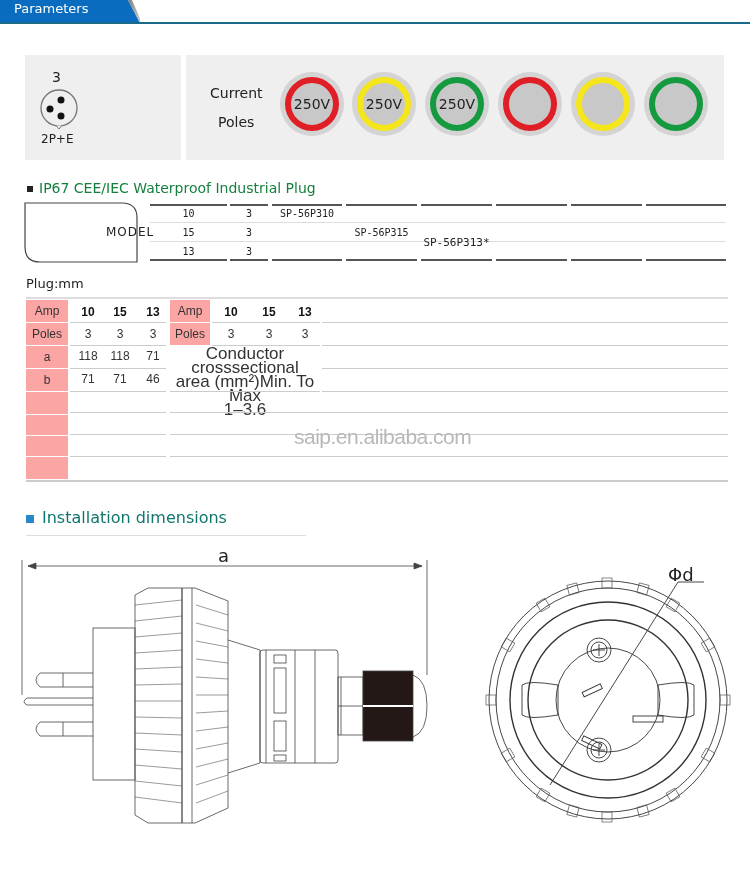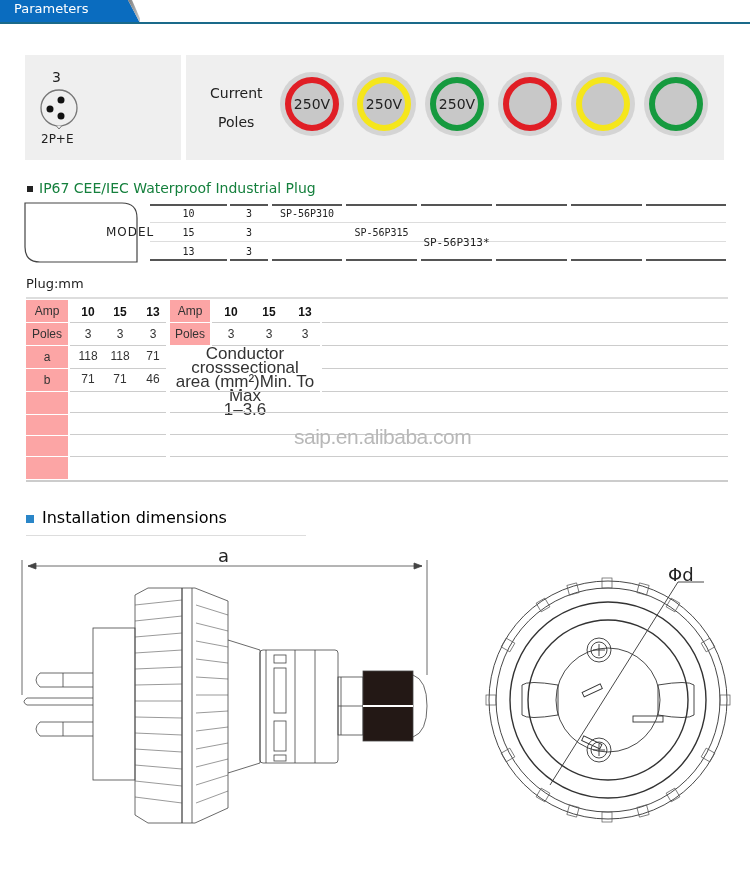--- a/index.html
+++ b/index.html
@@ -35,21 +35,21 @@
   .st-top { position:absolute; left:26px; top:297px; width:702px; height:2px; background:#ddd; }
   .st-bottom { position:absolute; left:26px; top:480px; width:702px; height:2px; background:#ccc; }
   .st-head { position:absolute; background:#fca5a5; font-size:12px; color:#333; display:flex; align-items:center; justify-content:center; }
   .st-cell { position:absolute; font-size:12px; color:#333; text-align:center; }
   .st-cell.b { font-weight:bold; color:#111; }
   .st-hl { position:absolute; height:1px; background:#ccc; }
   .cond { position:absolute; left:170px; top:347px; width:150px; font-size:17px; color:#333; text-align:center; line-height:14px; }
   .watermark { position:absolute; left:266px; top:425px; font-size:21px; color:#b8b8b8; letter-spacing:-0.5px;margin-left:28px; }
 
   
-  .inst-title { position:absolute; left:26px; top:508px; font-size:16px; color:#000000; font-family:"DejaVu Sans", sans-serif; }
+  .inst-title { position:absolute; left:26px; top:508px; font-size:16px; color:#0f766e; font-family:"DejaVu Sans", sans-serif; }
   .inst-title .sq { display:inline-block; width:8px; height:8px; background:#2a86c8; margin-right:8px; vertical-align:middle; }
   .inst-line { position:absolute; left:26px; top:535px; width:280px; height:1px; background:#ddd; }
   .dim-a { position:absolute; left:218px; top:545px; font-size:18px; font-family:"DejaVu Sans", sans-serif; }
   .dim-d { position:absolute; left:668px; top:564px; font-size:18px; font-family:"DejaVu Sans", sans-serif; }
 </style>
 </head>
 <body>
 
 <div class="hdr">
   <div class="hdr-tab"></div>

